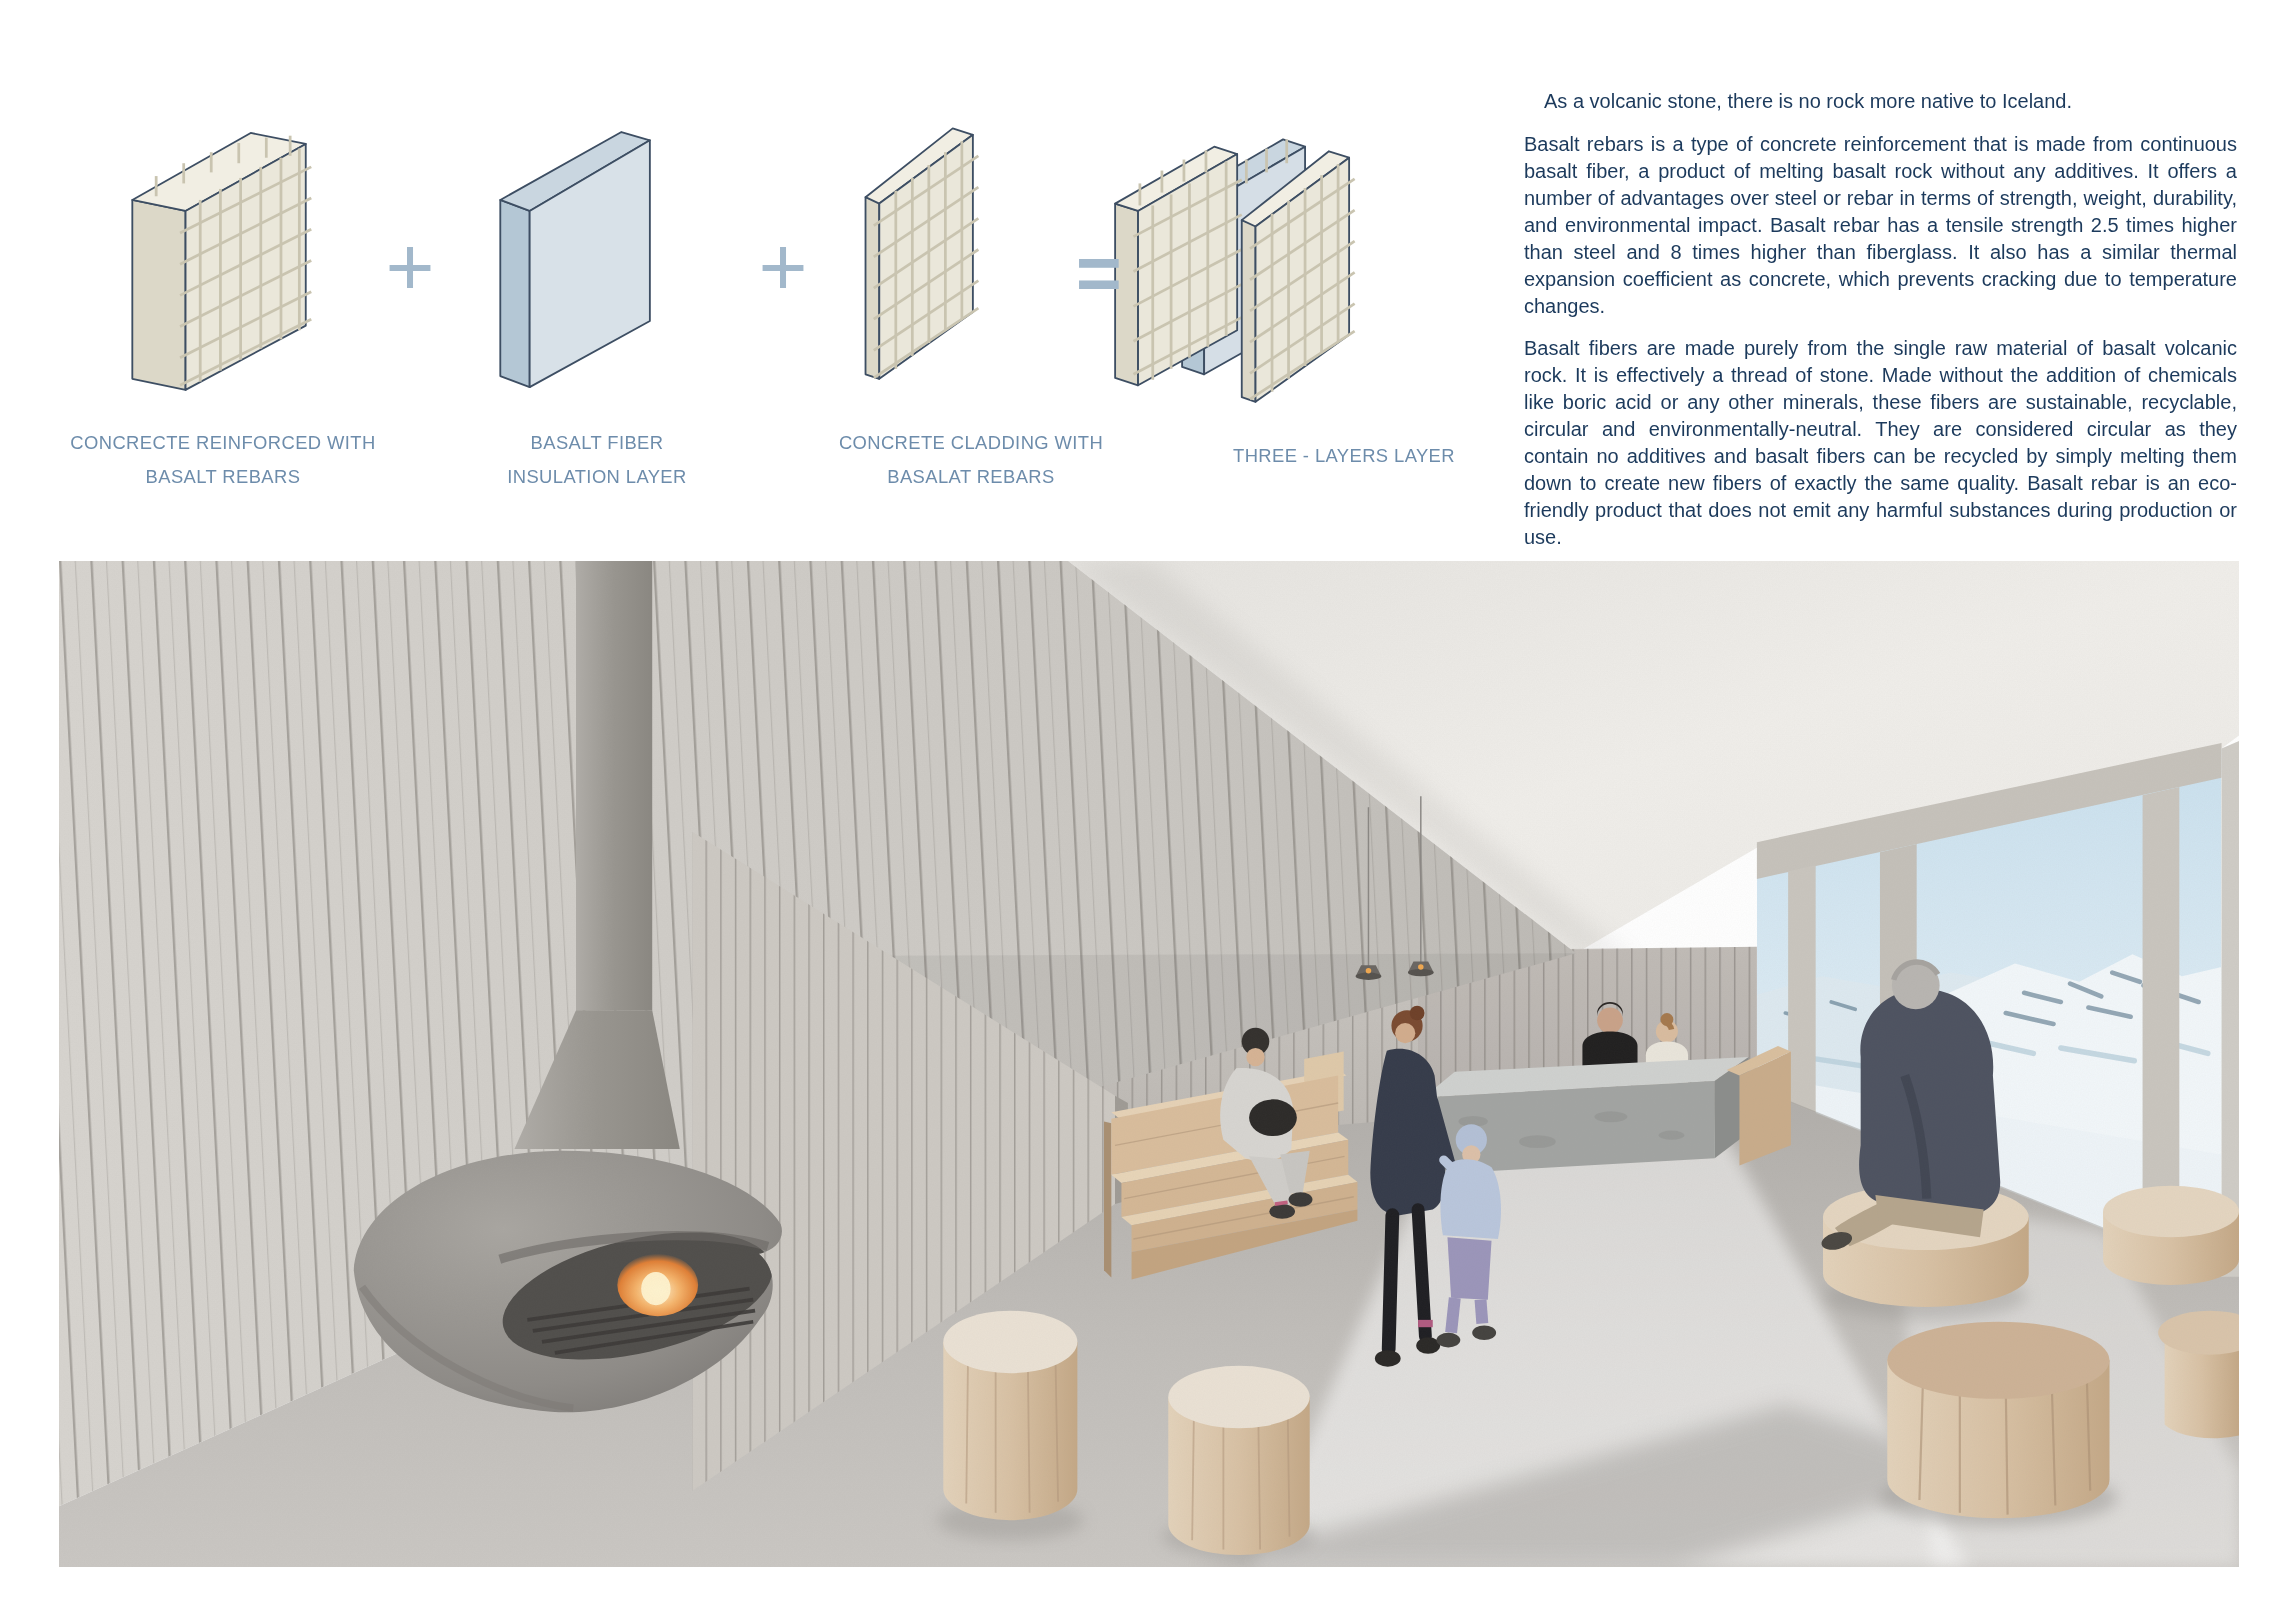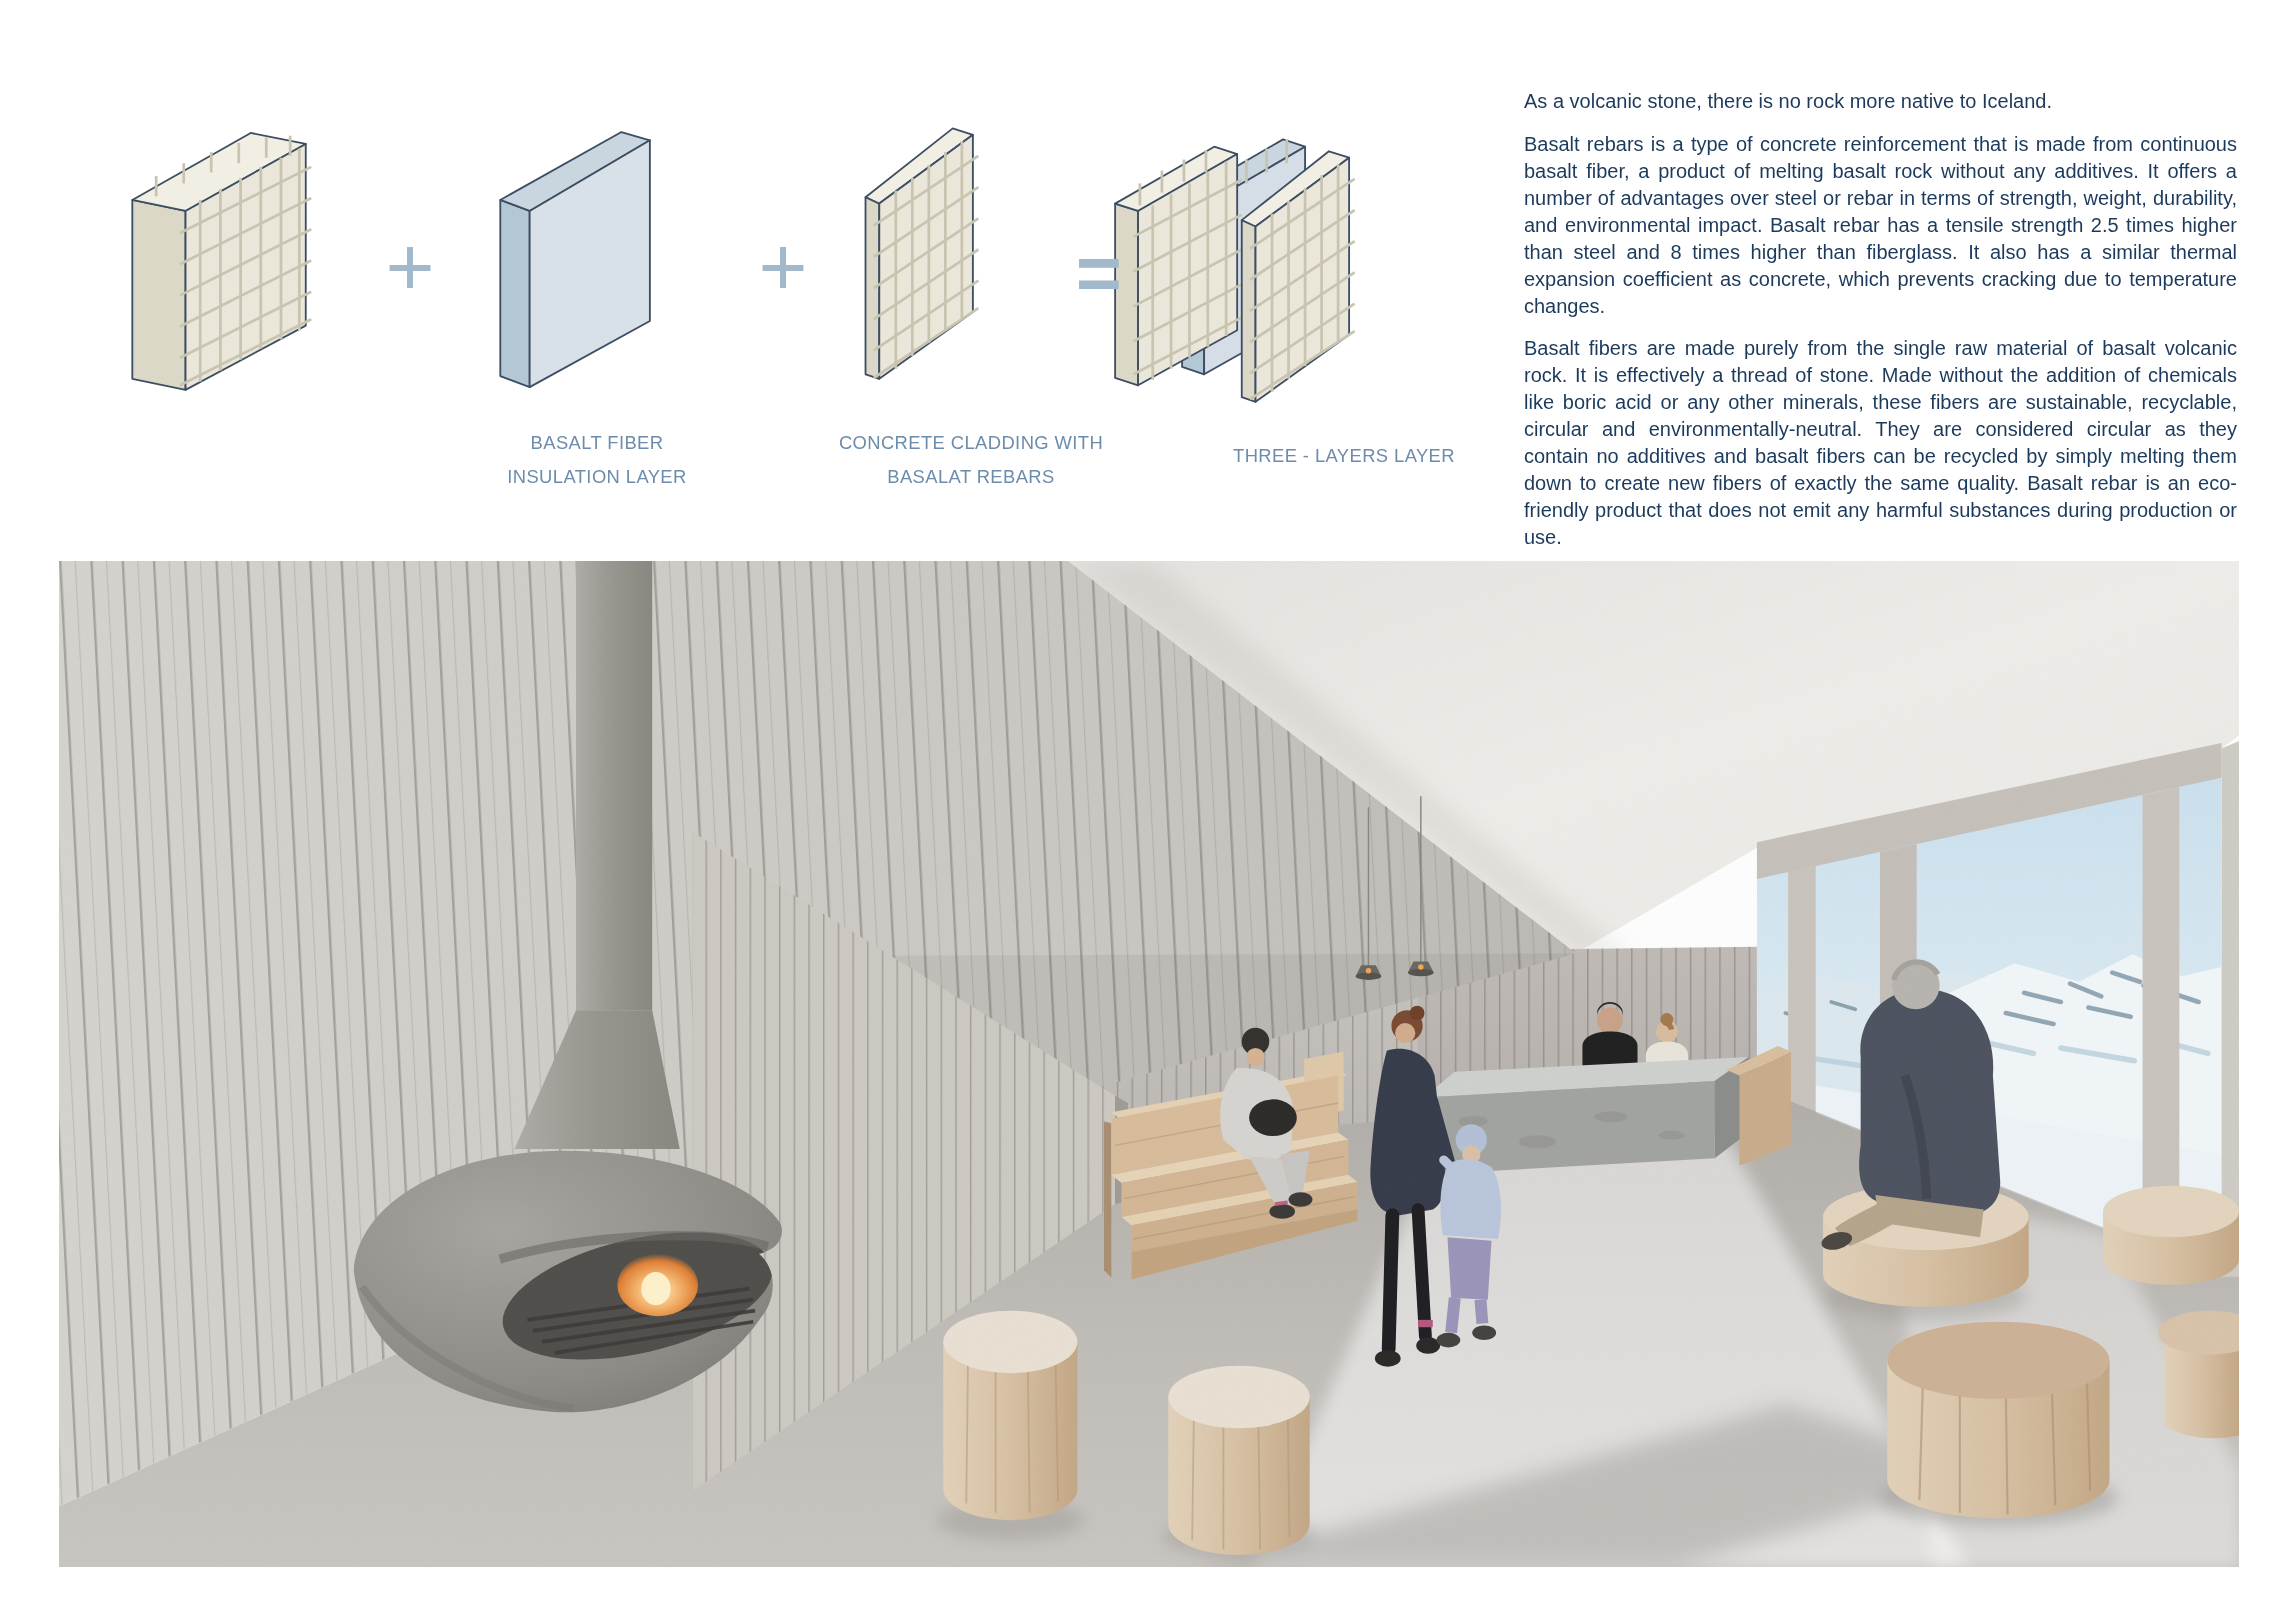--- a/index.html
+++ b/index.html
@@ -11,21 +11,21 @@
       font-family:"Liberation Sans",sans-serif;line-height:1;}
   .op-plus{font-size:84px;}
   .op-eq{font-size:79px;font-weight:700;letter-spacing:-1.8px;}
   .diagram-label{position:absolute;width:312px;text-align:center;color:#6d8cab;
       font-size:18.4px;line-height:34px;letter-spacing:0.4px;}
   .diagram-label span{display:block;}
   
   #article{position:absolute;left:1524px;top:88px;width:713px;color:#1c3a5c;
       font-size:20px;line-height:27px;text-align:justify;}
   #article p{margin:0 0 15.6px 0;}
-  #article p:first-child{text-align:left;}
+  #article p:first-child{text-align:left;margin-left:20px;}
   
   #scene-wrap{position:absolute;left:59px;top:561px;width:2180px;height:1006px;}
   #scene-wrap svg{display:block;width:100%;height:100%;}
 </style>
 </head>
 <body>
 
 <div id="board">
 
   <svg id="diagram-svg" viewBox="0 0 1520 340">
@@ -128,20 +128,24 @@
             <line x1="1282" y1="315" x2="1396" y2="241"></line>
         </g>
       </g>
     </g>
   </svg>
 
   <div class="op op-plus" style="left:410px;top:266px">+</div>
   <div class="op op-plus" style="left:783px;top:266px">+</div>
   <div class="op op-eq" style="left:1098px;top:272px">=</div>
 
+  <div class="diagram-label" style="left:67px;top:426px">
+    <span>CONCRECTE  REINFORCED WITH</span>
+    <span>BASALT REBARS</span>
+  </div>
   <div class="diagram-label" style="left:815px;top:426px">
     <span>CONCRETE CLADDING WITH</span>
     <span>BASALAT REBARS</span>
   </div>
   <div class="diagram-label" style="left:441px;top:426px">
     <span>BASALT FIBER</span>
     <span>INSULATION LAYER</span>
   </div>
   <div class="diagram-label" style="left:1188px;top:439px">
     <span>THREE - LAYERS LAYER</span>

